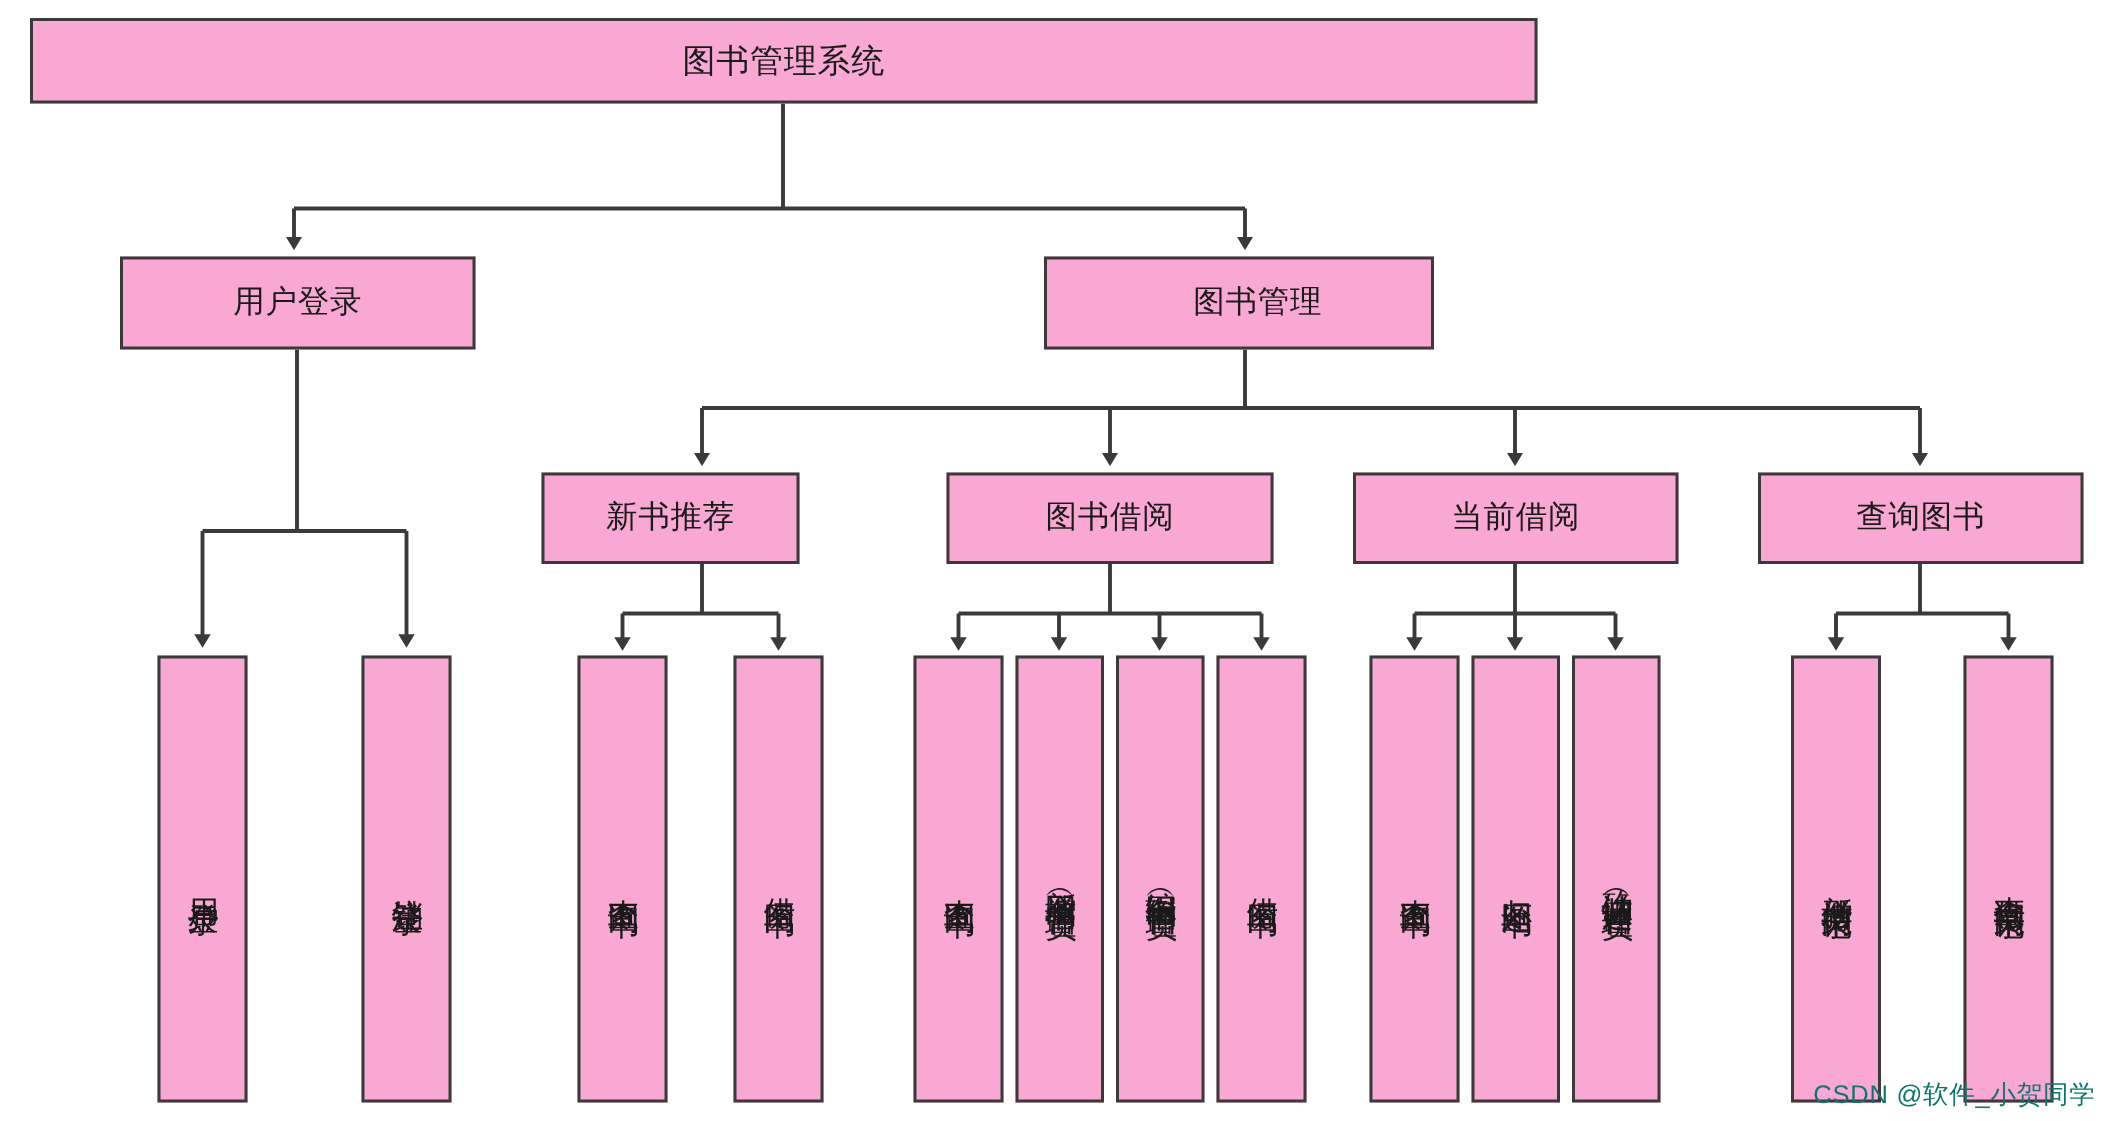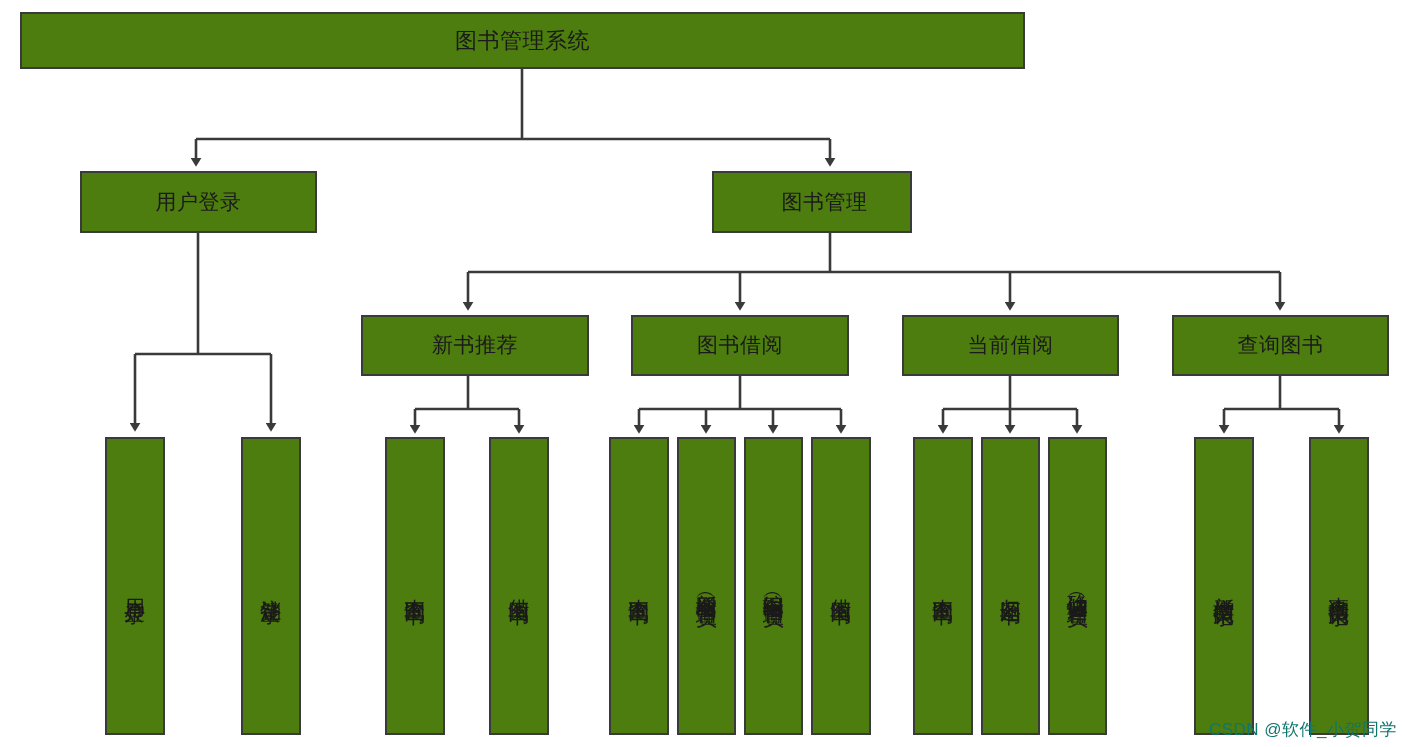--- a/index.html
+++ b/index.html
@@ -21,21 +21,21 @@
   #wires {
     position: absolute;
     left: 0;
     top: 0;
     width: 1405px;
     height: 747px;
   }
   .node {
     position: absolute;
     box-sizing: border-box;
-    background: #4d7c0f;
+    background: #f9a8d4;
     border: 2.5px solid #3a3a3a;
     display: flex;
     align-items: center;
     justify-content: center;
     z-index: 3;
   }
   .node .lbl {
     color: #1a1a1a;
     font-size: 21px;
     line-height: 1.18;
@@ -124,25 +124,25 @@
     </g>
   </svg>
 
   <div class="node root" style="left:20px; top:12px; width:1005px; height:57px;">
     <span class="lbl">图书管理系统</span>
   </div>
 
   <div class="node" style="left:80px; top:171px; width:237px; height:62px;">
     <span class="lbl">用户登录</span>
   </div>
-  <div class="node" style="left:712px; top:171px; width:200px; height:62px;padding-left:25px;">
+  <div class="node" style="left:696px; top:171px; width:260px; height:62px;padding-left:25px;">
     <span class="lbl">图书管理</span>
   </div>
 
-  <div class="node" style="left:361px; top:315px; width:228px; height:61px;">
+  <div class="node" style="left:361px; top:315px; width:172px; height:61px;">
     <span class="lbl">新书推荐</span>
   </div>
   <div class="node" style="left:631px; top:315px; width:218px; height:61px;">
     <span class="lbl">图书借阅</span>
   </div>
   <div class="node" style="left:902px; top:315px; width:217px; height:61px;">
     <span class="lbl">当前借阅</span>
   </div>
   <div class="node" style="left:1172px; top:315px; width:217px; height:61px;">
     <span class="lbl">查询图书</span>

